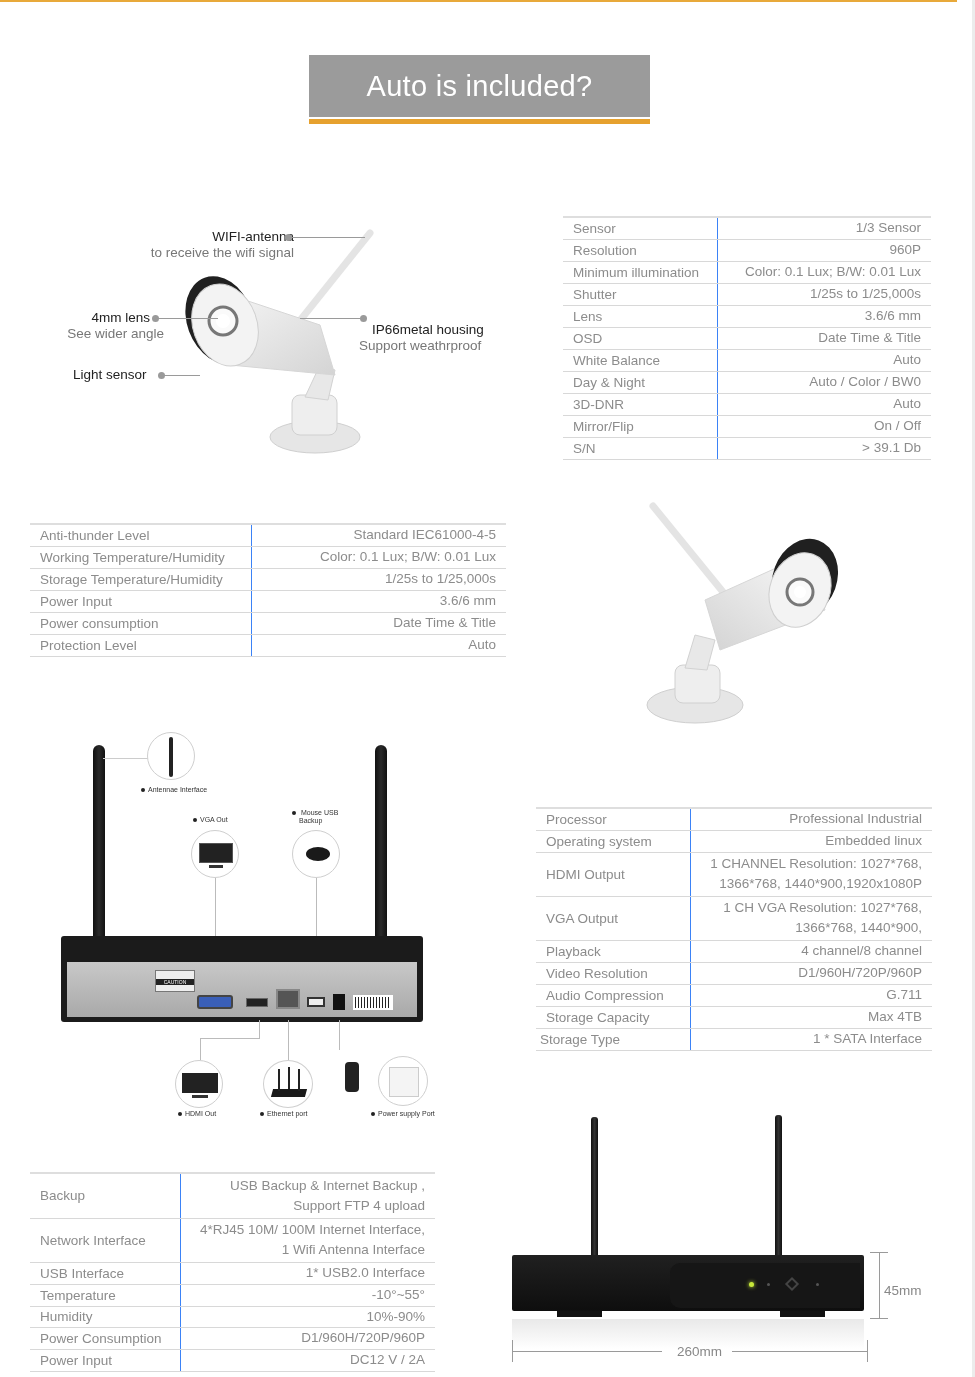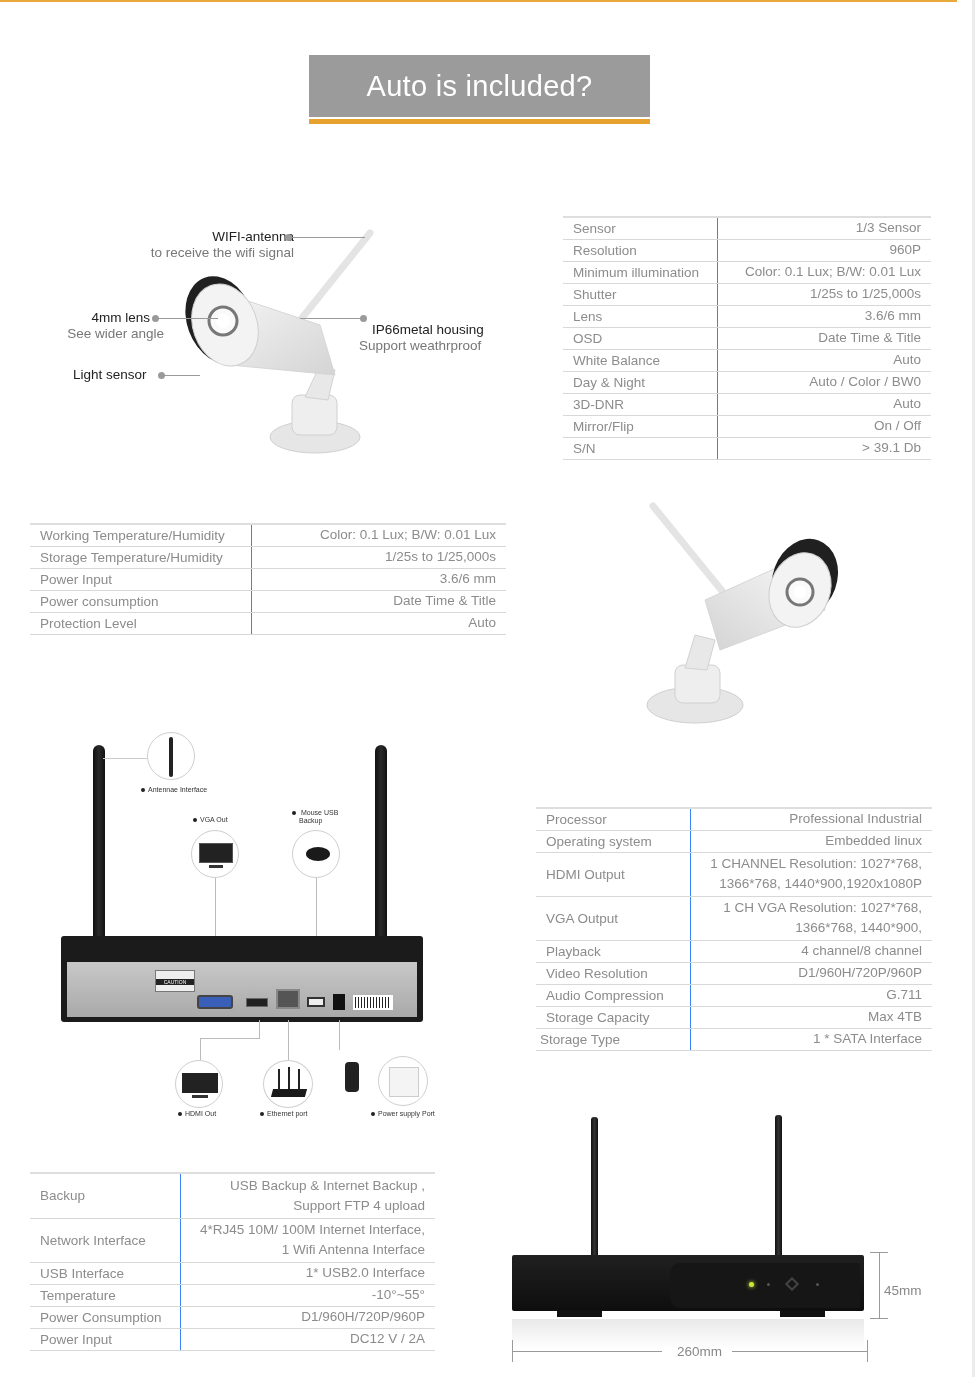--- a/index.html
+++ b/index.html
@@ -141,20 +141,24 @@
   </tbody>
 </table>
 
 <table class="spec" style="left:30px;top:523px;width:476px;">
   <colgroup>
       <col style="width:221px">
       <col>
     </colgroup>
   <tbody>
     <tr style="height:22px">
+        <td class="k">Anti-thunder Level</td>
+        <td class="v" style="padding-left:26px">Standard IEC61000-4-5</td>
+      </tr>
+    <tr style="height:22px">
         <td class="k">Working Temperature/Humidity</td>
         <td class="v" style="padding-left:26px">Color: 0.1 Lux;  B/W: 0.01 Lux</td>
       </tr>
     <tr style="height:22px">
         <td class="k">Storage Temperature/Humidity</td>
         <td class="v" style="padding-left:26px">1/25s to 1/25,000s</td>
       </tr>
     <tr style="height:22px">
         <td class="k">Power Input</td>
         <td class="v" style="padding-left:26px">3.6/6 mm</td>
@@ -315,20 +319,24 @@
         <td class="v" style="padding-left:15px"><span>4*RJ45 10M/ 100M Internet Interface,</span><br><span>1 Wifi Antenna Interface</span></td>
       </tr>
     <tr style="height:22px">
         <td class="k">USB Interface</td>
         <td class="v" style="padding-left:15px">1* USB2.0 Interface</td>
       </tr>
     <tr style="height:22px">
         <td class="k">Temperature</td>
         <td class="v" style="padding-left:15px">-10°~55°</td>
       </tr>
+    <tr style="height:21px">
+        <td class="k">Humidity</td>
+        <td class="v" style="padding-left:15px">10%-90%</td>
+      </tr>
     <tr style="height:22px">
         <td class="k">Power Consumption</td>
         <td class="v" style="padding-left:15px">D1/960H/720P/960P</td>
       </tr>
     <tr style="height:22px">
         <td class="k">Power Input</td>
         <td class="v" style="padding-left:15px">DC12 V / 2A</td>
       </tr>
   </tbody>
 </table>

